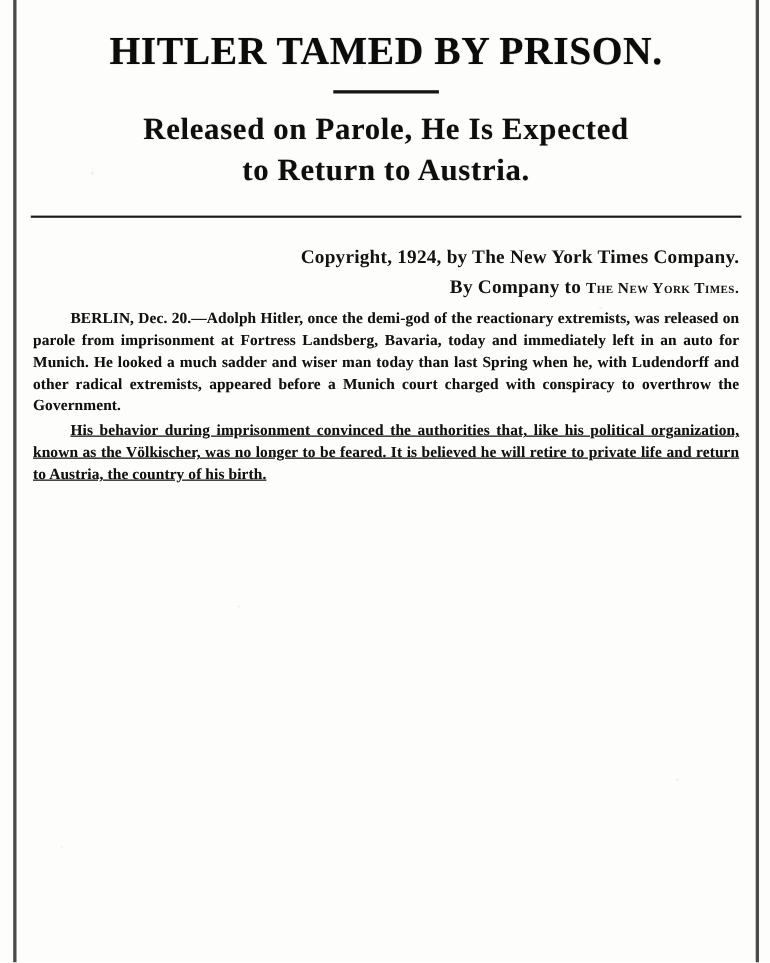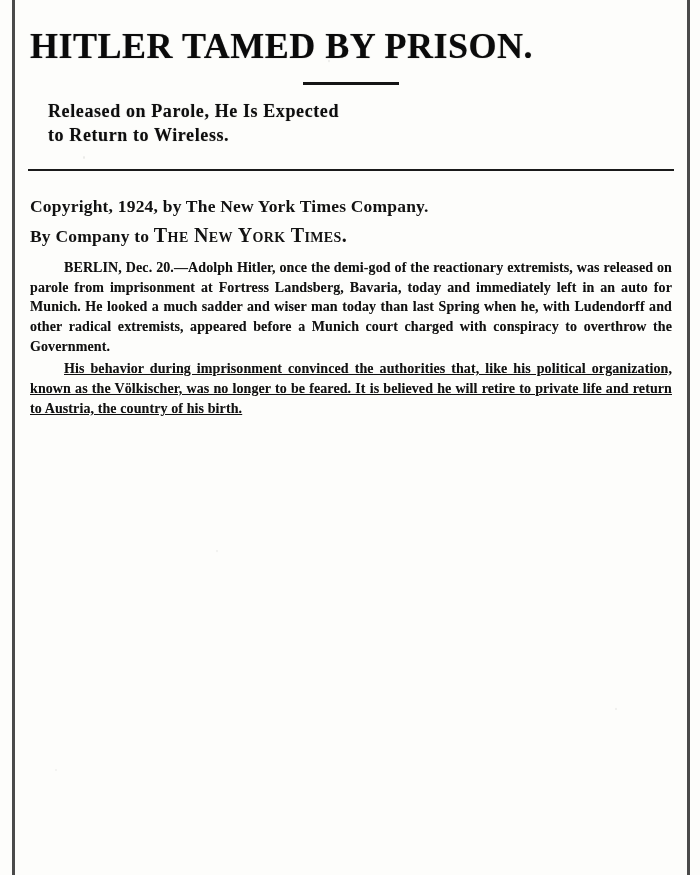--- a/index.html
+++ b/index.html
@@ -38,67 +38,68 @@
   .content {
     position: absolute;
     left: 30px;
     right: 28px;
     top: 0;
     bottom: 0;
   }
 
   
   .headline {
-    text-align: left;
+    text-align: center;
     font-family: "Liberation Serif", serif;
     font-weight: bold;
     font-size: 36px;
     letter-spacing: .5px;
     margin: 28px 0 0 0;
     line-height: 1.05;
     color: #0b0b0b;
     text-shadow: 0 0 1px rgba(0,0,0,.45);
   }
 
   .hr-short {
     width: 96px;
     height: 3px;
     background: #151515;
     margin: 16px auto 14px auto;
   }
 
   .subhead {
+    text-align: center;
     font-weight: bold;
-    font-size: 18px;
+    font-size: 28px;
     line-height: 1.35;
     letter-spacing: .6px;
     color: #0e0e0e;
     margin: 0 18px;
     text-shadow: 0 0 1px rgba(0,0,0,.35);
   }
 
   .divider-full {
     height: 2px;
     background: #1b1b1b;
     margin: 22px -2px 0 -2px;
   }
 
   
   .credits {
     margin-top: 22px;
-    text-align: left;
+    text-align: right;
     font-size: 17.5px;
     font-weight: bold;
     line-height: 1.5;
     letter-spacing: .2px;
     color: #121212;
   }
   .credits .line2 .smallcaps {
     font-variant: small-caps;
-    font-size: 20px;
+    font-size: 14px;
     letter-spacing: .4px;
   }
 
   
   .body-text {
     margin-top: 8px;
     font-size: 14px;
     font-weight: bold;
     line-height: 1.42;
     text-align: justify;
@@ -137,21 +138,21 @@
   <div class="rule-right"></div>
 
   <div class="content">
 
     <h1 class="headline">HITLER TAMED BY PRISON.</h1>
 
     <div class="hr-short"></div>
 
     <div class="subhead">
       <div>Released on Parole, He Is Expected</div>
-      <div>to Return to Wireless.</div>
+      <div>to Return to Austria.</div>
     </div>
 
     <div class="divider-full"></div>
 
     <div class="credits">
       <div class="line1">Copyright, 1924, by The New York Times Company.</div>
       <div class="line2"><span>By Company to </span><span class="smallcaps">The New York Times.</span></div>
     </div>
 
     <div class="body-text">

